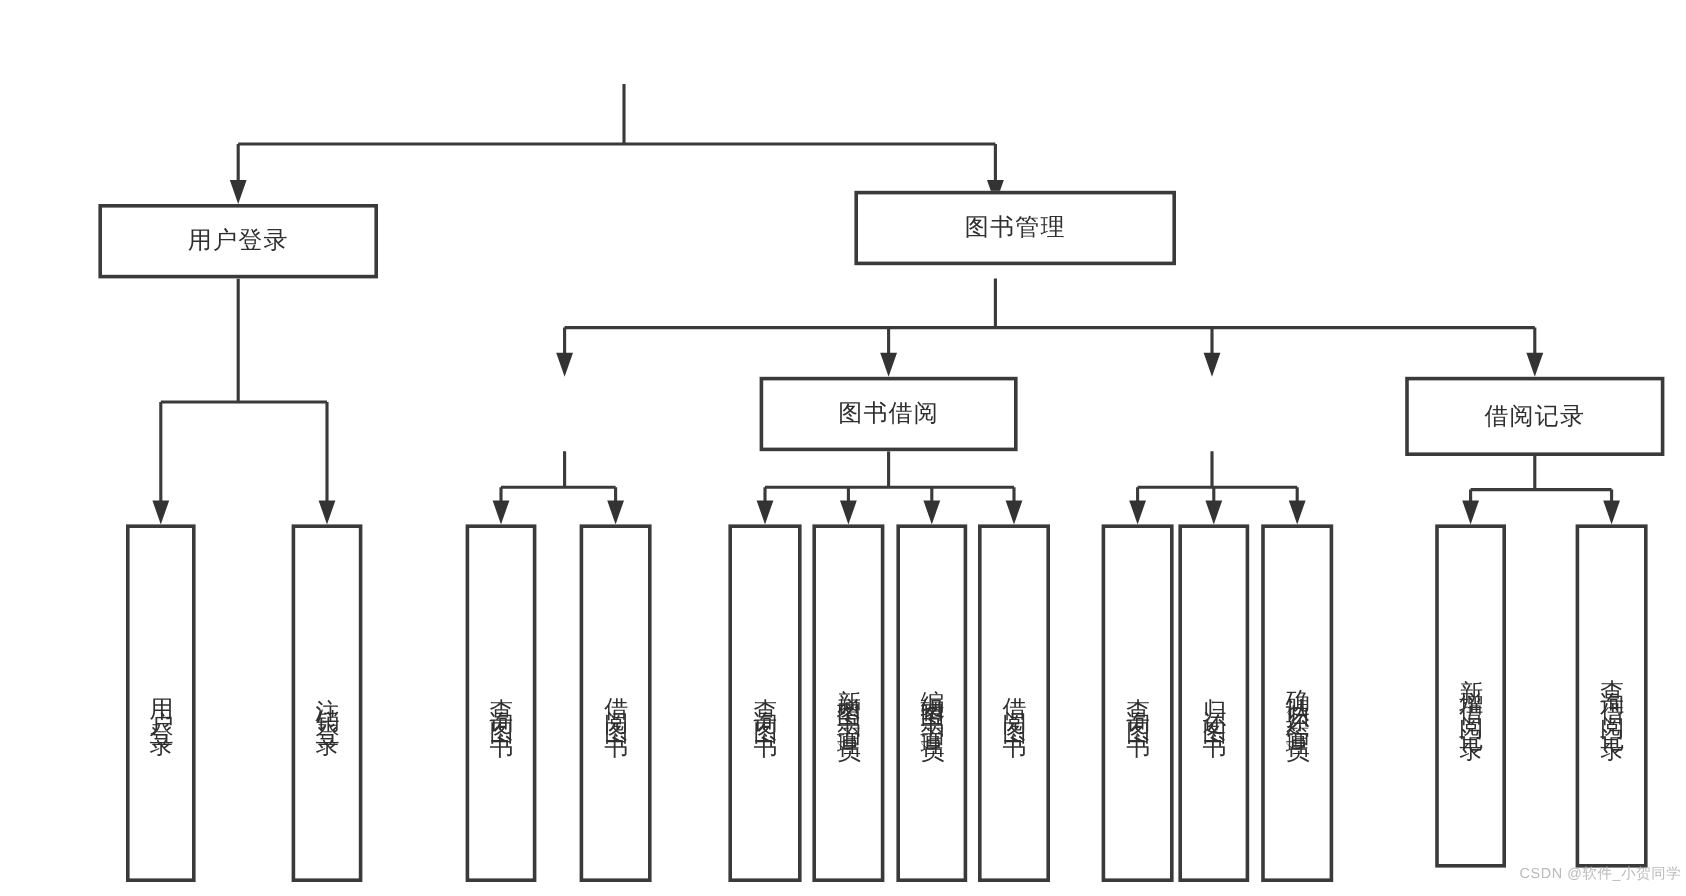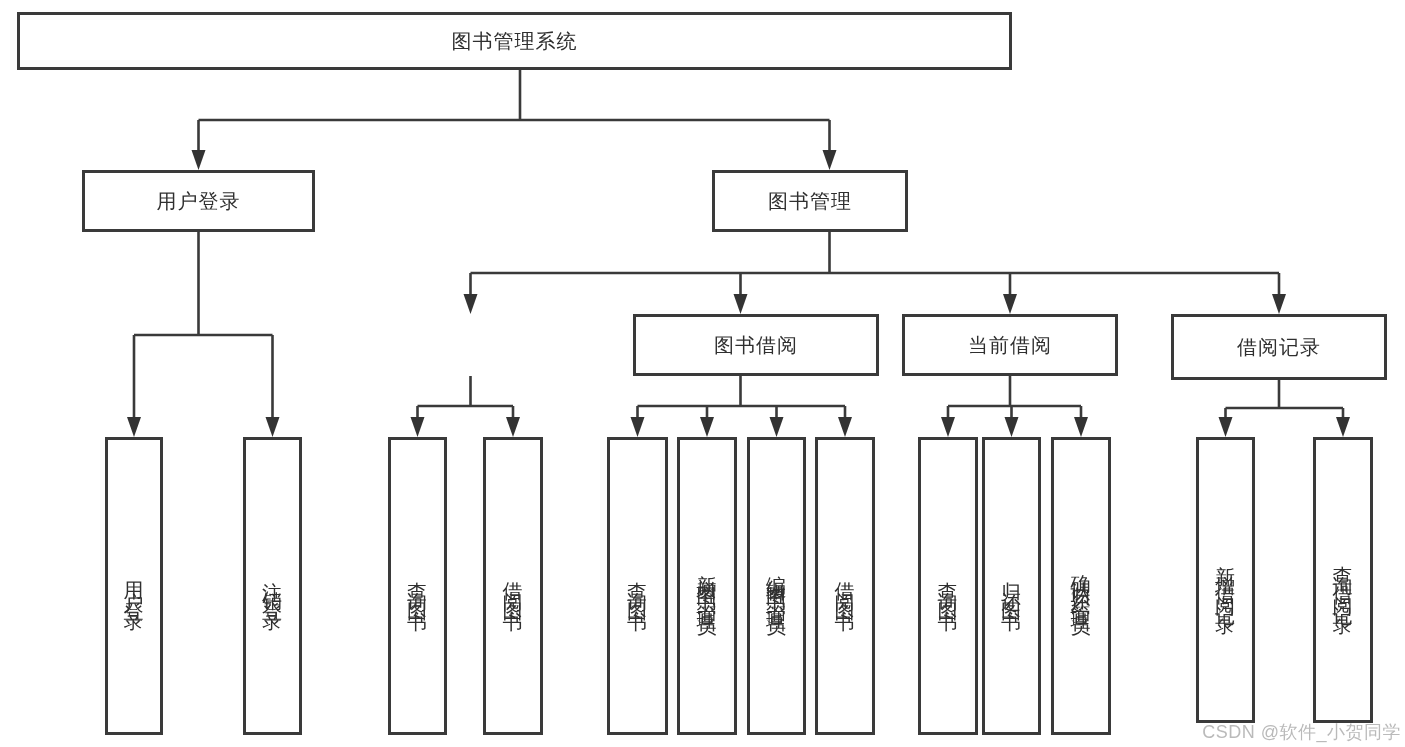--- a/index.html
+++ b/index.html
@@ -41,44 +41,44 @@
   }
   .vnode {
     writing-mode: vertical-rl;
     text-orientation: mixed;
     letter-spacing: 10px;
     white-space: normal;
   }
   
   .n-root  { left: 17px;   top: 12px;  width: 995px; height: 58px; }
   .n-l2a   { left: 82px;   top: 170px; width: 233px; height: 62px; }
-  .n-l2b   { left: 712px;  top: 170px; width: 196px; height: 62px; }
+  .n-l2b   { left: 712px;  top: 159px; width: 268px; height: 62px; }
   .n-l3a   { left: 363px;  top: 314px; width: 215px; height: 62px; }
-  .n-l3b   { left: 633px;  top: 314px; width: 246px; height: 62px; }
+  .n-l3b   { left: 633px;  top: 314px; width: 215px; height: 62px; }
   .n-l3c   { left: 902px;  top: 314px; width: 216px; height: 62px; }
   .n-l3d   { left: 1171px; top: 314px; width: 216px; height: 66px; }
   
   .n-v1  { left: 105px;  top: 437px; width: 58px; height: 298px; }
   .n-v2  { left: 243px;  top: 437px; width: 59px; height: 298px; }
   .n-v3  { left: 388px;  top: 437px; width: 59px; height: 298px; }
   .n-v4  { left: 483px;  top: 437px; width: 60px; height: 298px; }
   .n-v5  { left: 607px;  top: 437px; width: 61px; height: 298px; }
   .n-v6  { left: 677px;  top: 437px; width: 60px; height: 298px; letter-spacing: 6px; }
   .n-v7  { left: 747px;  top: 437px; width: 59px; height: 298px; letter-spacing: 6px; }
   .n-v8  { left: 815px;  top: 437px; width: 60px; height: 298px; }
   .n-v9  { left: 918px;  top: 437px; width: 60px; height: 298px; }
   .n-v10 { left: 982px;  top: 437px; width: 59px; height: 298px; }
   .n-v11 { left: 1051px; top: 437px; width: 60px; height: 298px; letter-spacing: 6px; }
   .n-v12 { left: 1196px; top: 437px; width: 59px; height: 286px; }
   .n-v13 { left: 1313px; top: 437px; width: 60px; height: 286px; }
   .watermark {
     position: absolute;
     right: 4px;
     top: 720px;
-    font-size: 18px;
+    font-size: 12px;
     color: #b3b3b3;
     opacity: 0.9;
     letter-spacing: 0.5px;
     z-index: 5;
   }
 </style>
 </head>
 <body>
 
 <div class="stage">
@@ -112,27 +112,25 @@
     <path d="M1010 376 V406 M948 406 H1081 M948 406 V421 M1011.5 406 V421 M1081 406 V421"></path>
     <polygon points="941,417 955,417 948,437"></polygon>
     <polygon points="1004.5,417 1018.5,417 1011.5,437"></polygon>
     <polygon points="1074,417 1088,417 1081,437"></polygon>
 
     <path d="M1279 376 V408 M1225.5 408 H1343 M1225.5 408 V421 M1343 408 V421"></path>
     <polygon points="1218.5,417 1232.5,417 1225.5,437"></polygon>
     <polygon points="1336,417 1350,417 1343,437"></polygon>
   </svg>
 
-  <div class="node n-root">图书管理系统</div>
 
   <div class="node n-l2a">用户登录</div>
   <div class="node n-l2b">图书管理</div>
 
   <div class="node n-l3b">图书借阅</div>
-  <div class="node n-l3c">当前借阅</div>
   <div class="node n-l3d">借阅记录</div>
 
   <div class="node vnode n-v1">用户登录</div>
   <div class="node vnode n-v2">注销登录</div>
   <div class="node vnode n-v3">查询图书</div>
   <div class="node vnode n-v4">借阅图书</div>
   <div class="node vnode n-v5">查询图书</div>
   <div class="node vnode n-v6">新增图书（管理员）</div>
   <div class="node vnode n-v7">编辑图书（管理员）</div>
   <div class="node vnode n-v8">借阅图书</div>

